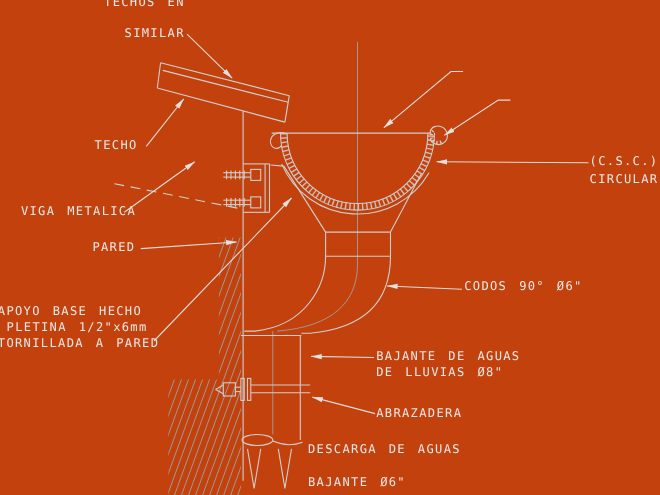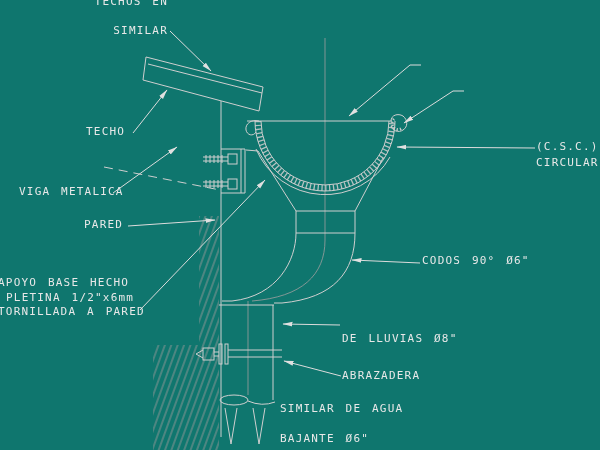--- a/index.html
+++ b/index.html
@@ -1,17 +1,17 @@
 <!DOCTYPE html>
 <html><head>
 <meta charset="utf-8">
 <style>
   html,body{margin:0;padding:0;background:#000;}
   #canvas{
-    position:relative;width:600px;height:450px;background:#0f766e;
+    position:relative;width:600px;height:450px;background:#c2410c;
     overflow:hidden;
     font-family:"DejaVu Sans Mono","Liberation Mono",monospace;
   }
   #canvas svg{position:absolute;left:0;top:0;}
   .lbl{
     position:absolute;color:#e8e8e8;font-size:11px;line-height:12px;
     letter-spacing:1.2px;word-spacing:3px;white-space:nowrap;
   }
   .lbl.r{text-align:right;}
 </style>
@@ -163,20 +163,21 @@
   <div class="lbl" style="left:-2px;top:277px">APOYO BASE HECHO</div>
   <div class="lbl" style="left:6px;top:292px">PLETINA 1/2"x6mm</div>
   <div class="lbl" style="left:-2px;top:306px">TORNILLADA A PARED</div>
 
 
   <div class="lbl" style="left:536px;top:141px">(C.S.C.) CANAL SE</div>
   <div class="lbl" style="left:536px;top:157px">CIRCULAR Ø8"</div>
 
   <div class="lbl" style="left:422px;top:255px">CODOS 90° Ø6"</div>
 
+  <div class="lbl" style="left:342px;top:318px">BAJANTE DE AGUAS</div>
   <div class="lbl" style="left:342px;top:333px">DE LLUVIAS Ø8"</div>
 
   <div class="lbl" style="left:342px;top:370px">ABRAZADERA</div>
 
-  <div class="lbl" style="left:280px;top:403px">SIMILAR DE AGUA</div>
+  <div class="lbl" style="left:280px;top:403px">DESCARGA DE AGUAS</div>
   <div class="lbl" style="left:280px;top:433px">BAJANTE Ø6"</div>
 
 </div>
 
 </body></html>

